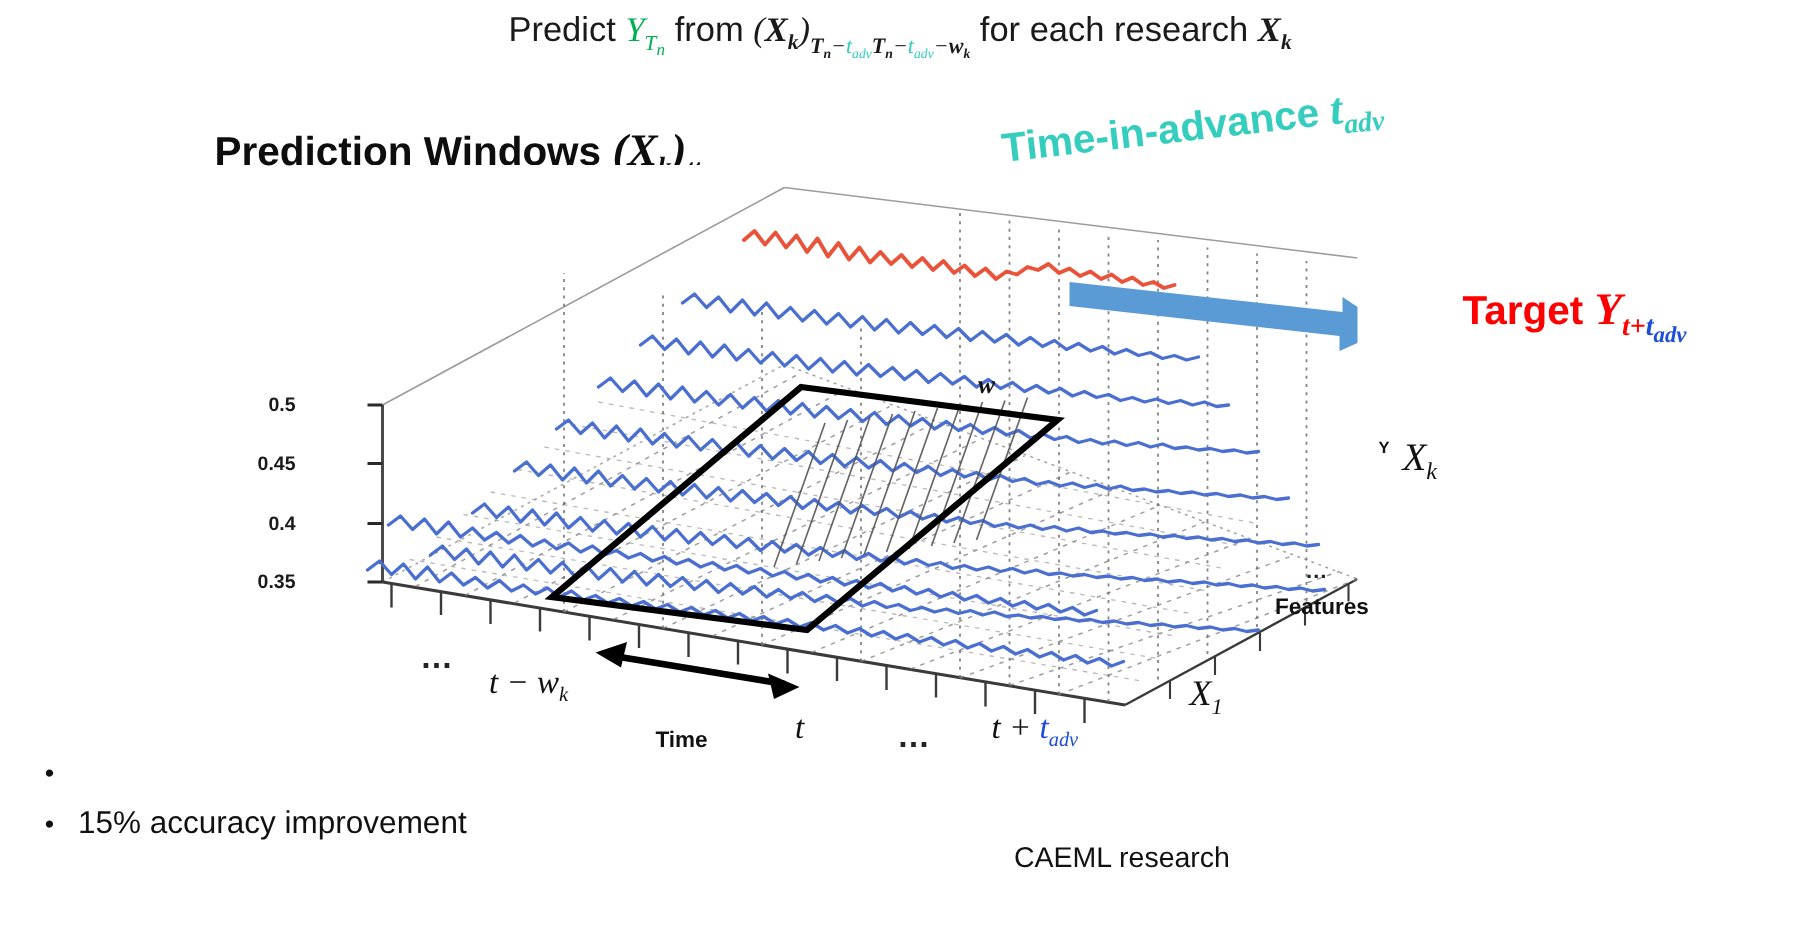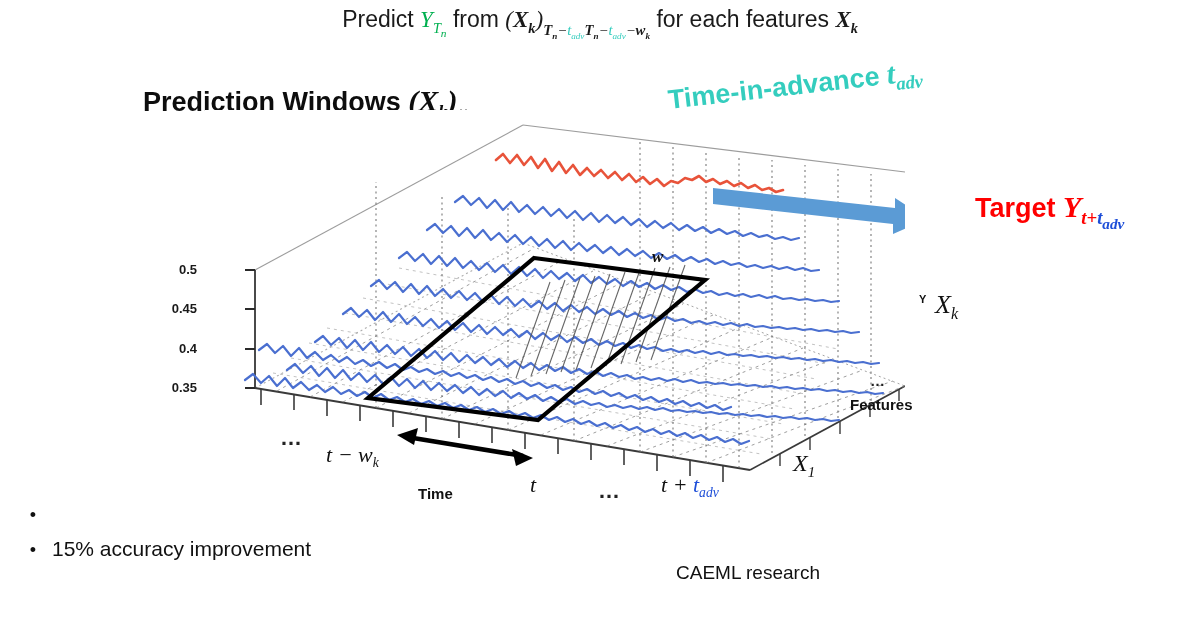--- a/index.html
+++ b/index.html
@@ -108,21 +108,21 @@
 <div id="slide">
 
   <div class="abs" id="top-formula">
     <span>Predict</span>
     <span class="mathvar green"><span>Y</span><sub><span>T</span><sub style="font-size:.8em"><span>n</span></sub></sub></span>
     <span>from</span>
     <span class="mathvar">(</span><span class="bvar"><span>X</span><sub><span>k</span></sub></span><span class="mathvar">)</span><span class="updown">
       <span class="mathvar"><span style="font-weight:bold">T</span><sub style="font-weight:bold"><span>n</span></sub><span>−</span><span class="teal"><span>t</span><sub><span>adv</span></sub></span></span>
       <span class="mathvar"><span style="font-weight:bold">T</span><sub style="font-weight:bold"><span>n</span></sub><span>−</span><span class="teal"><span>t</span><sub><span>adv</span></sub></span><span>−</span><span style="font-weight:bold"><span>w</span><sub><span>k</span></sub></span></span>
     </span>
-    <span>for each features</span>
+    <span>for each research</span>
     <span class="bvar"><span>X</span><sub><span>k</span></sub></span>
   </div>
 
   <div class="abs" id="pred-title">
     <span>Prediction Windows</span>
     <span class="mathvar" style="font-size:30px"><span>(</span><span>X</span><sub><span>k</span></sub><span>)</span><span class="updown" style="font-size:.58em;vertical-align:-0.45em">
         <span>t</span>
         <span><span>t</span><span>−</span><span>w</span><sub><span>k</span></sub></span>
       </span></span>
   </div>
@@ -296,21 +296,21 @@
 
     <div class="abs axis-tick" style="left:-54px; top:152px;">0.5</div>
     <div class="abs axis-tick" style="left:-54px; top:191px;">0.45</div>
     <div class="abs axis-tick" style="left:-54px; top:231px;">0.4</div>
     <div class="abs axis-tick" style="left:-54px; top:270px;">0.35</div>
 
     <div class="abs dots" style="left:75px; top:315px;">…</div>
 
     <div class="abs plt-label" style="left:121px; top:332px;"><span>t</span> <span>−</span> <span>w</span><sub><span>k</span></sub></div>
 
-    <div class="abs plt-bold" style="left:213px; top:375px;">Time</div>
+    <div class="abs plt-bold" style="left:232px; top:375px;">Time</div>
 
     <div class="abs plt-label" style="left:325px; top:362px;">t</div>
 
     <div class="abs dots" style="left:393px; top:368px;">…</div>
 
     <div class="abs plt-label" style="left:456px; top:362px;"><span>t</span> <span>+</span> <span class="blue-accent"><span>t</span><sub><span>adv</span></sub></span></div>
 
     <div class="abs plt-label" style="left:588px; top:340px; font-size:24px;"><span>X</span><sub><span>1</span></sub></div>
 
     <div class="abs" style="left:714px; top:183px; font-size:11px; font-weight:bold; color:#111;">Y</div>

